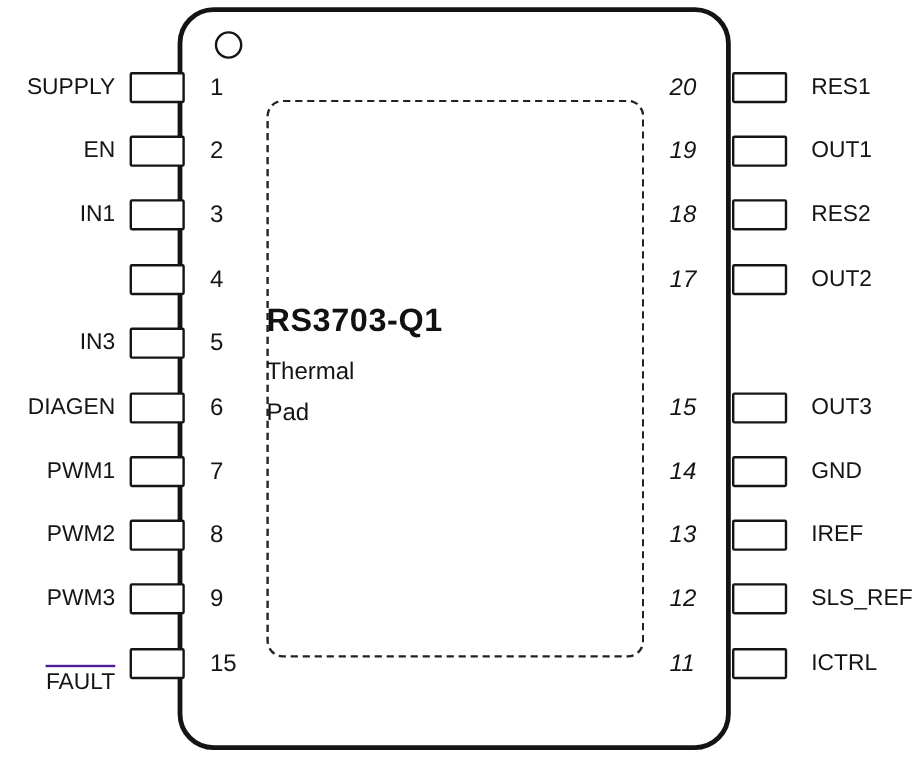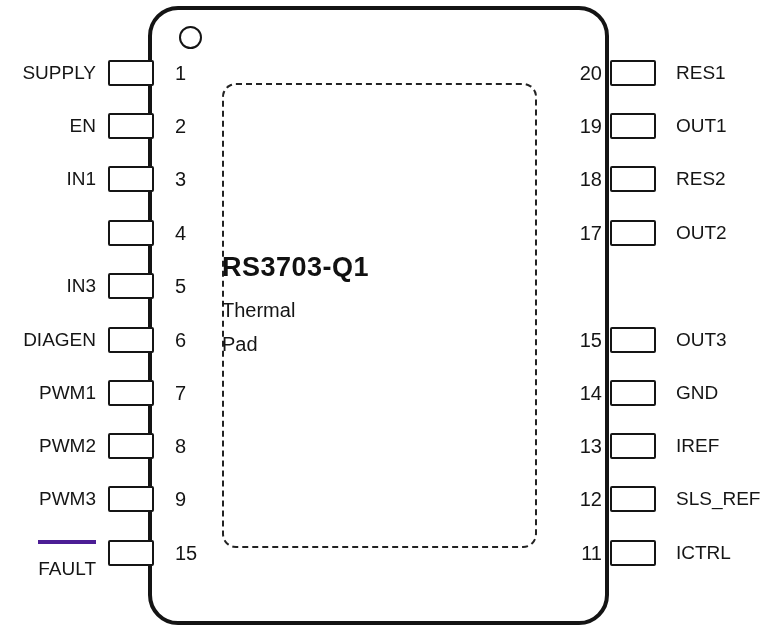--- a/index.html
+++ b/index.html
@@ -78,30 +78,31 @@
     top: 0;
     width: 46px; height: 26px;
     border: 2px solid #151515;
     border-radius: 2px;
     box-sizing: border-box;
     background: #ffffff;
   }
   .row-left  .pin-label { position: absolute; left: 0; width: 92px; text-align: right; }
   .row-left  .pin-box   { left: 104px; }
   .row-left  .pin-num   { position: absolute; left: 171px; }
-  .row-right .pin-num   { position: absolute; left: 554px; width: 44px; text-align: right; }
+  .row-right .pin-num   { position: absolute; left: 554px; width: 44px; text-align: left; font-style: italic; }
   .row-right .pin-box   { left: 606px; }
   .row-right .pin-label { position: absolute; left: 672px; }
 
   
   .bar {
     display: inline-block;
-    border-top: 4px solid #4c1d95;
-    padding-top: 13px;
+    border-top: 2px solid #4c1d95;
+    padding-top: 1px;
     line-height: 23px;
+    margin-top: 14px;
   }
 </style>
 </head>
 <body>
 
 <div class="stage">
 
   <div class="chip-body"></div>
   <div class="pin1-circle"></div>
   <div class="thermal-pad"></div>

